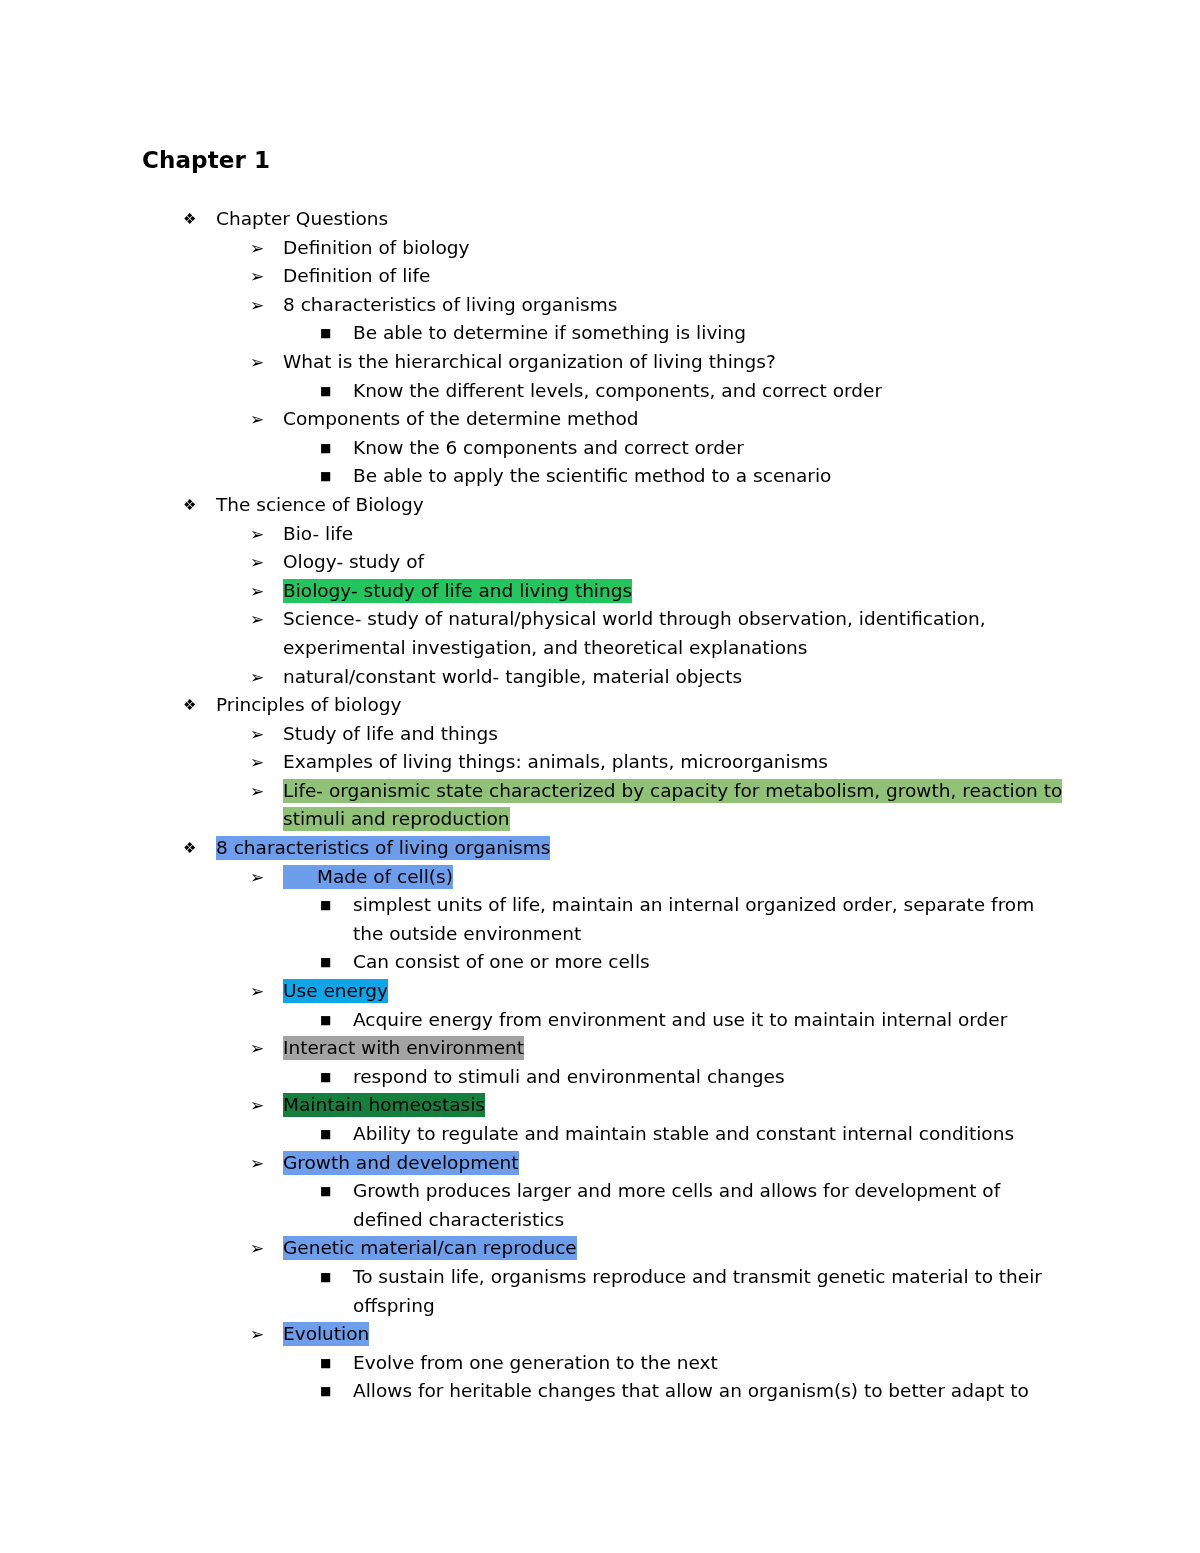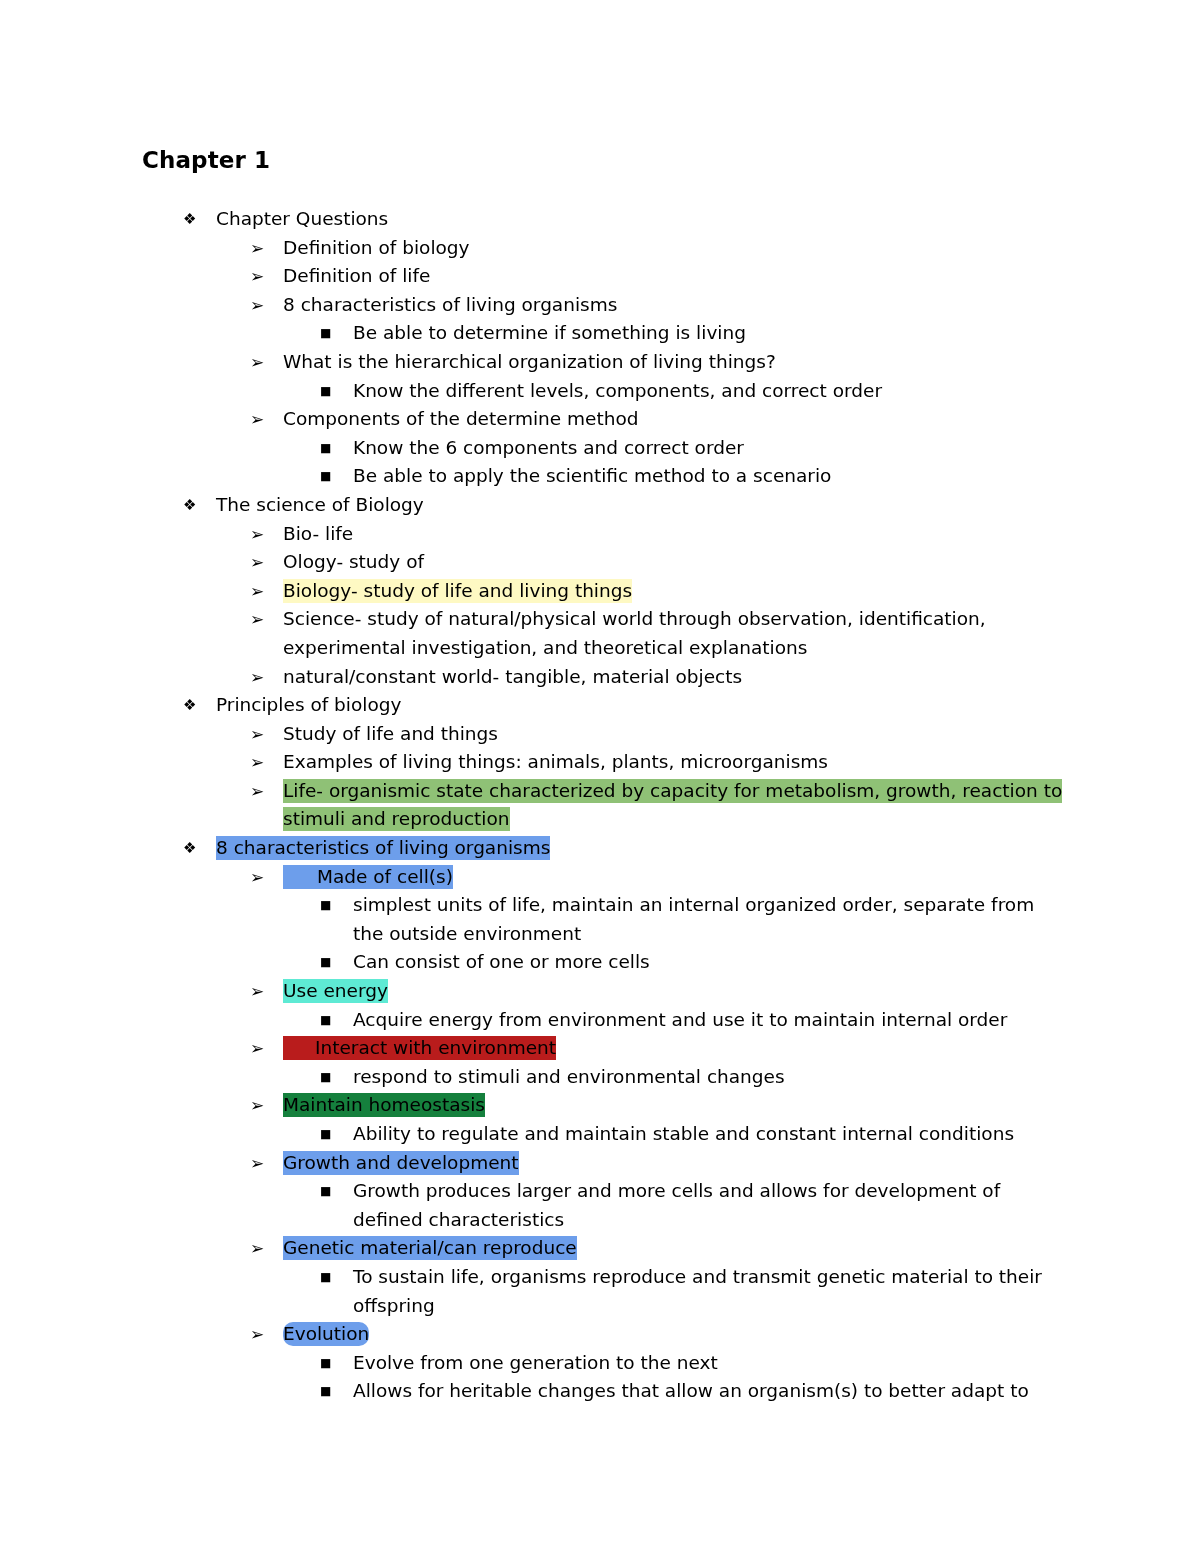--- a/index.html
+++ b/index.html
@@ -176,21 +176,21 @@
           </li>
           <li class="node lvl2">
             <div class="row">
               <span class="marker">➢</span>
               <span class="txt"><span class="hl">Ology- study of</span></span>
             </div>
           </li>
           <li class="node lvl2">
             <div class="row">
               <span class="marker">➢</span>
-              <span class="txt"><span class="hl" style="background: #fef9c3;">Biology- study of life and living things</span></span>
+              <span class="txt"><span class="hl" style="background: #22c55e;">Biology- study of life and living things</span></span>
             </div>
           </li>
           <li class="node lvl2">
             <div class="row">
               <span class="marker">➢</span>
               <span class="txt"><span class="hl">Science- study of natural/physical world through observation, identification, experimental investigation, and theoretical explanations</span></span>
             </div>
           </li>
           <li class="node lvl2">
             <div class="row">
@@ -248,35 +248,35 @@
                 <div class="row">
                   <span class="marker">■</span>
                   <span class="txt"><span class="hl">Can consist of one or more cells</span></span>
                 </div>
               </li>
             </ul>
           </li>
           <li class="node lvl2">
             <div class="row">
               <span class="marker">➢</span>
-              <span class="txt"><span class="hl" style="background: #5eead4;">Use energy</span></span>
+              <span class="txt"><span class="hl" style="background: #0ea5e9;">Use energy</span></span>
             </div>
             <ul class="children">
               <li class="node lvl3">
                 <div class="row">
                   <span class="marker">■</span>
                   <span class="txt"><span class="hl">Acquire energy from environment and use it to maintain internal order</span></span>
                 </div>
               </li>
             </ul>
           </li>
           <li class="node lvl2">
             <div class="row">
               <span class="marker">➢</span>
-              <span class="txt"><span class="hl" style="background: #b91c1c; padding-left: 32px;">Interact with environment</span></span>
+              <span class="txt"><span class="hl" style="background: #a3a3a3;">Interact with environment</span></span>
             </div>
             <ul class="children">
               <li class="node lvl3">
                 <div class="row">
                   <span class="marker">■</span>
                   <span class="txt"><span class="hl">respond to stimuli and environmental changes</span></span>
                 </div>
               </li>
             </ul>
           </li>
@@ -318,21 +318,21 @@
                 <div class="row">
                   <span class="marker">■</span>
                   <span class="txt"><span class="hl">To sustain life, organisms reproduce and transmit genetic material to their offspring</span></span>
                 </div>
               </li>
             </ul>
           </li>
           <li class="node lvl2">
             <div class="row">
               <span class="marker">➢</span>
-              <span class="txt"><span class="hl" style="background: rgb(109, 158, 235); border-radius: 10px;">Evolution</span></span>
+              <span class="txt"><span class="hl" style="background: rgb(109, 158, 235);">Evolution</span></span>
             </div>
             <ul class="children">
               <li class="node lvl3">
                 <div class="row">
                   <span class="marker">■</span>
                   <span class="txt"><span class="hl">Evolve from one generation to the next</span></span>
                 </div>
               </li>
               <li class="node lvl3">
                 <div class="row">

